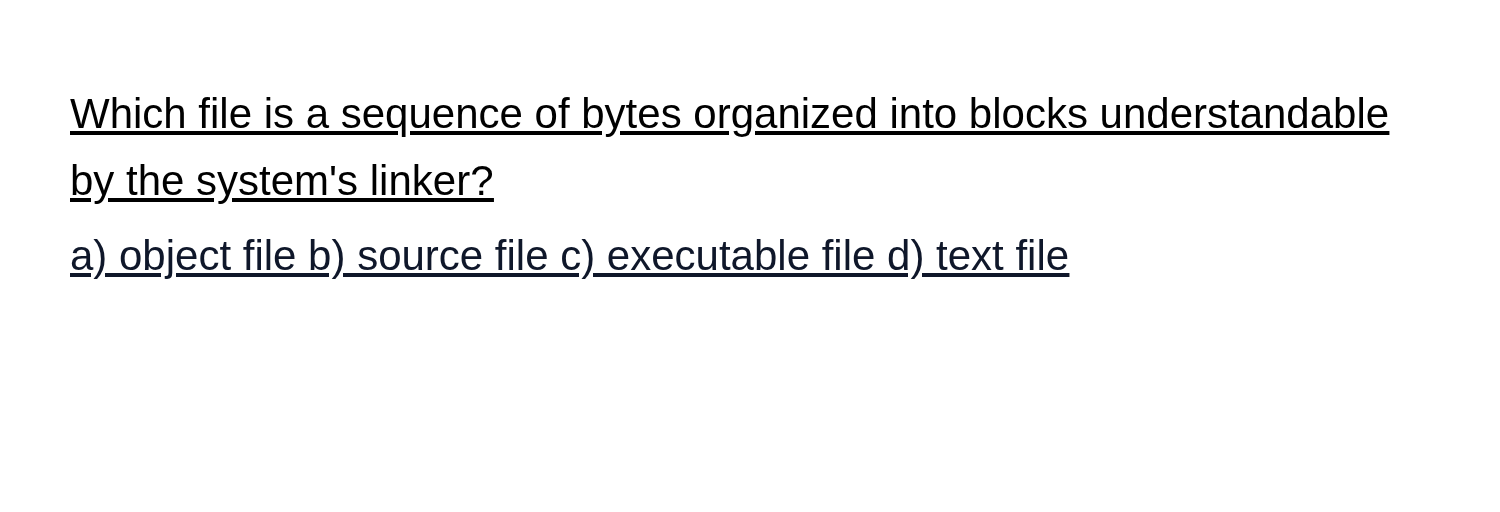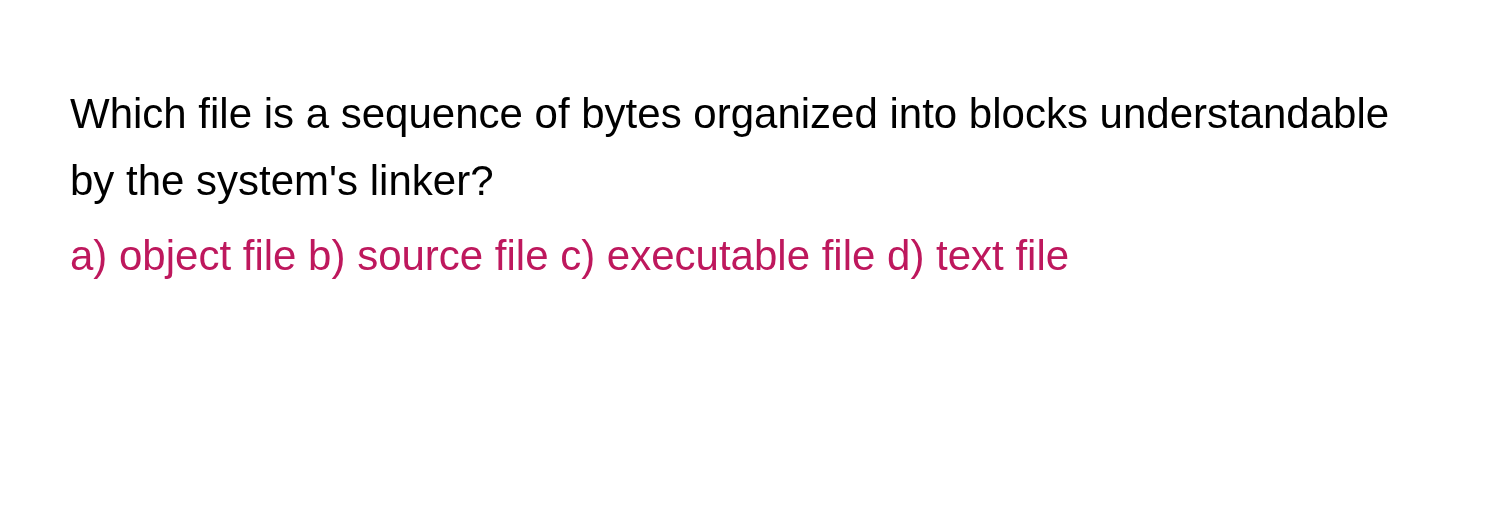--- a/index.html
+++ b/index.html
@@ -1,36 +1,37 @@
 <!DOCTYPE html>
 <html><head>
   <meta charset="utf-8">
   <style>
     * {
       margin: 0;
       padding: 0;
       box-sizing: border-box;
+      text-decoration: underline;
     }
     body {
       width: 1500px;
       height: 512px;
       background: #ffffff;
       font-family: -apple-system, BlinkMacSystemFont, "Segoe UI", Helvetica, Arial, sans-serif;
       padding: 80px 70px;
     }
     .question-text {
       font-size: 42px;
       line-height: 1.6;
       color: #000000;
       font-weight: 400;
     }
     .options-text {
       font-size: 42px;
       line-height: 1.6;
-      color: #be185d;
+      color: #0f172a;
       font-weight: 400;
       margin-top: 8px;
     }
   </style>
 </head>
 <body>
 
 <div class="question-container">
   <div class="question-text">Which file is a sequence of bytes organized into blocks understandable by the system's linker?</div>
   <div class="options-text">a) object file b) source file c) executable file d) text file</div>

